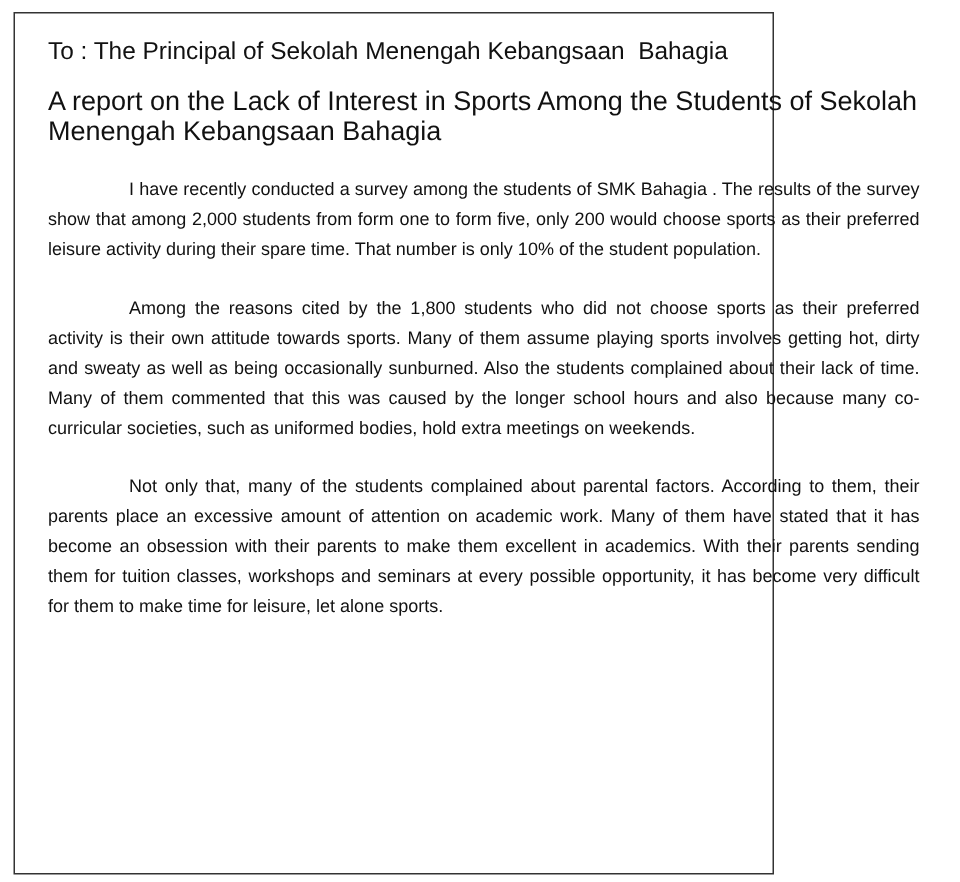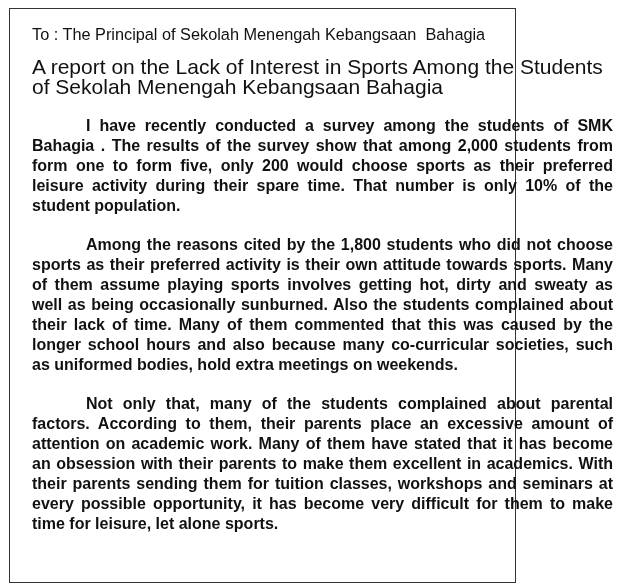--- a/index.html
+++ b/index.html
@@ -33,29 +33,28 @@
       font-size: 16px;
       line-height: 20px;
     }
     .to-line {
       margin: 0 0 13px 0;
       font-size: 16.3px;
       white-space: pre;
     }
     .title {
       margin: 0 0 19px 0;
-      font-size: 21px;
+      font-size: 18px;
     }
     .para {
       margin: 0 0 19px 0;
       text-align: justify;
       text-indent: 54px;
-      font-size: 16px;
+      font-size: 12px;
       line-height: 20px;
-      font-weight: bold;
     }
     .para.last {
       margin-bottom: 16px;
     }
   </style>
 </head>
 <body>
 
 <div class="frame">
   <div class="content">

